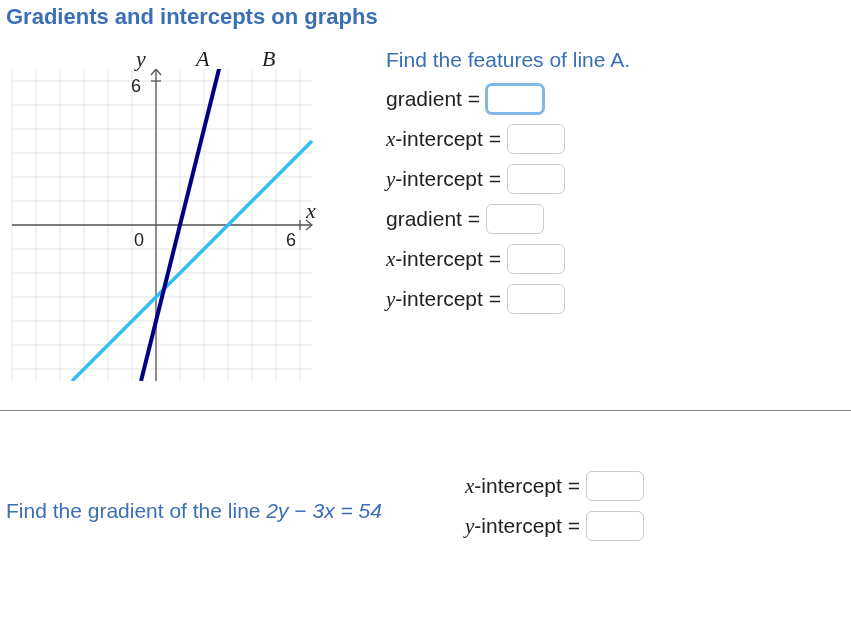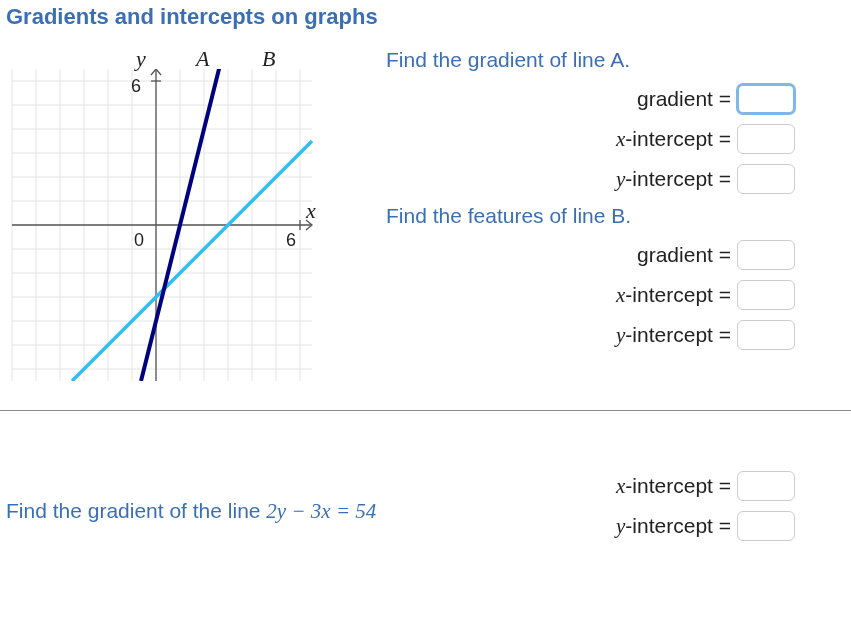--- a/index.html
+++ b/index.html
@@ -34,21 +34,21 @@
     padding-top: 18px;
   }
   .prompt {
     color: #3b6fb5;
     font-size: 21px;
     margin-bottom: 12px;
   }
   .row {
     display: flex;
     align-items: center;
-    justify-content: flex-end;
+    justify-content: flex-start;
     margin-bottom: 10px;
     padding-right: 50px;
   }
   .row label {
     font-size: 21px;
     color: #222;
     margin-right: 6px;
   }
   .row .var { font-style: italic; font-family: Georgia, 'Times New Roman', serif;}
   .ans {
@@ -75,21 +75,21 @@
     padding: 0 6px;
   }
   .bottom-left {
     flex: 1;
     color: #3b6fb5;
     font-size: 21px;
   }
   .bottom-right {
     width: 380px;
   }
-  .eq { font-style: italic; font-family: Liberation Serif, serif;}
+  .eq { font-style: italic; font-family: Liberation Sans, sans-serif;}
   .axis-label { font-style: italic; font-family: Georgia, 'Times New Roman', serif; font-size: 22px; fill:#222;}
   .line-label { font-style: italic; font-family: Georgia, 'Times New Roman', serif; font-size: 22px; fill:#222;}
   .tick { font-family: Verdana, sans-serif; font-size: 18px; fill:#222;}
 </style>
 </head>
 <body>
 
 <div class="title">Gradients and intercepts on graphs</div>
 
 <div class="top-section">
@@ -150,38 +150,35 @@
       <text class="axis-label" x="300" y="188">x</text>
       <text class="tick" x="280" y="216">6</text>
       <text class="tick" x="128" y="216">0</text>
       <text class="line-label" x="190" y="36">A</text>
       <text class="line-label" x="256" y="36">B</text>
     </svg>
   </div>
 
   <div class="questions">
     <div class="prompt">
-      <span>Find the gradient of line A.</span>
+      <span>Find the features of line A.</span>
     </div>
     <div class="row">
       <label>gradient =</label>
       <input class="ans focused" type="text" style="">
     </div>
     <div class="row">
       <label><span class="var">x</span>-intercept =</label>
       <input class="ans" type="text" style="">
     </div>
     <div class="row">
       <label><span class="var">y</span>-intercept =</label>
       <input class="ans" type="text" style="">
     </div>
 
-    <div class="prompt" style="margin-top:10px">
-      <span>Find the features of line B.</span>
-    </div>
     <div class="row">
       <label>gradient =</label>
       <input class="ans" type="text" style="">
     </div>
     <div class="row">
       <label><span class="var">x</span>-intercept =</label>
       <input class="ans" type="text" style="">
     </div>
     <div class="row">
       <label><span class="var">y</span>-intercept =</label>

